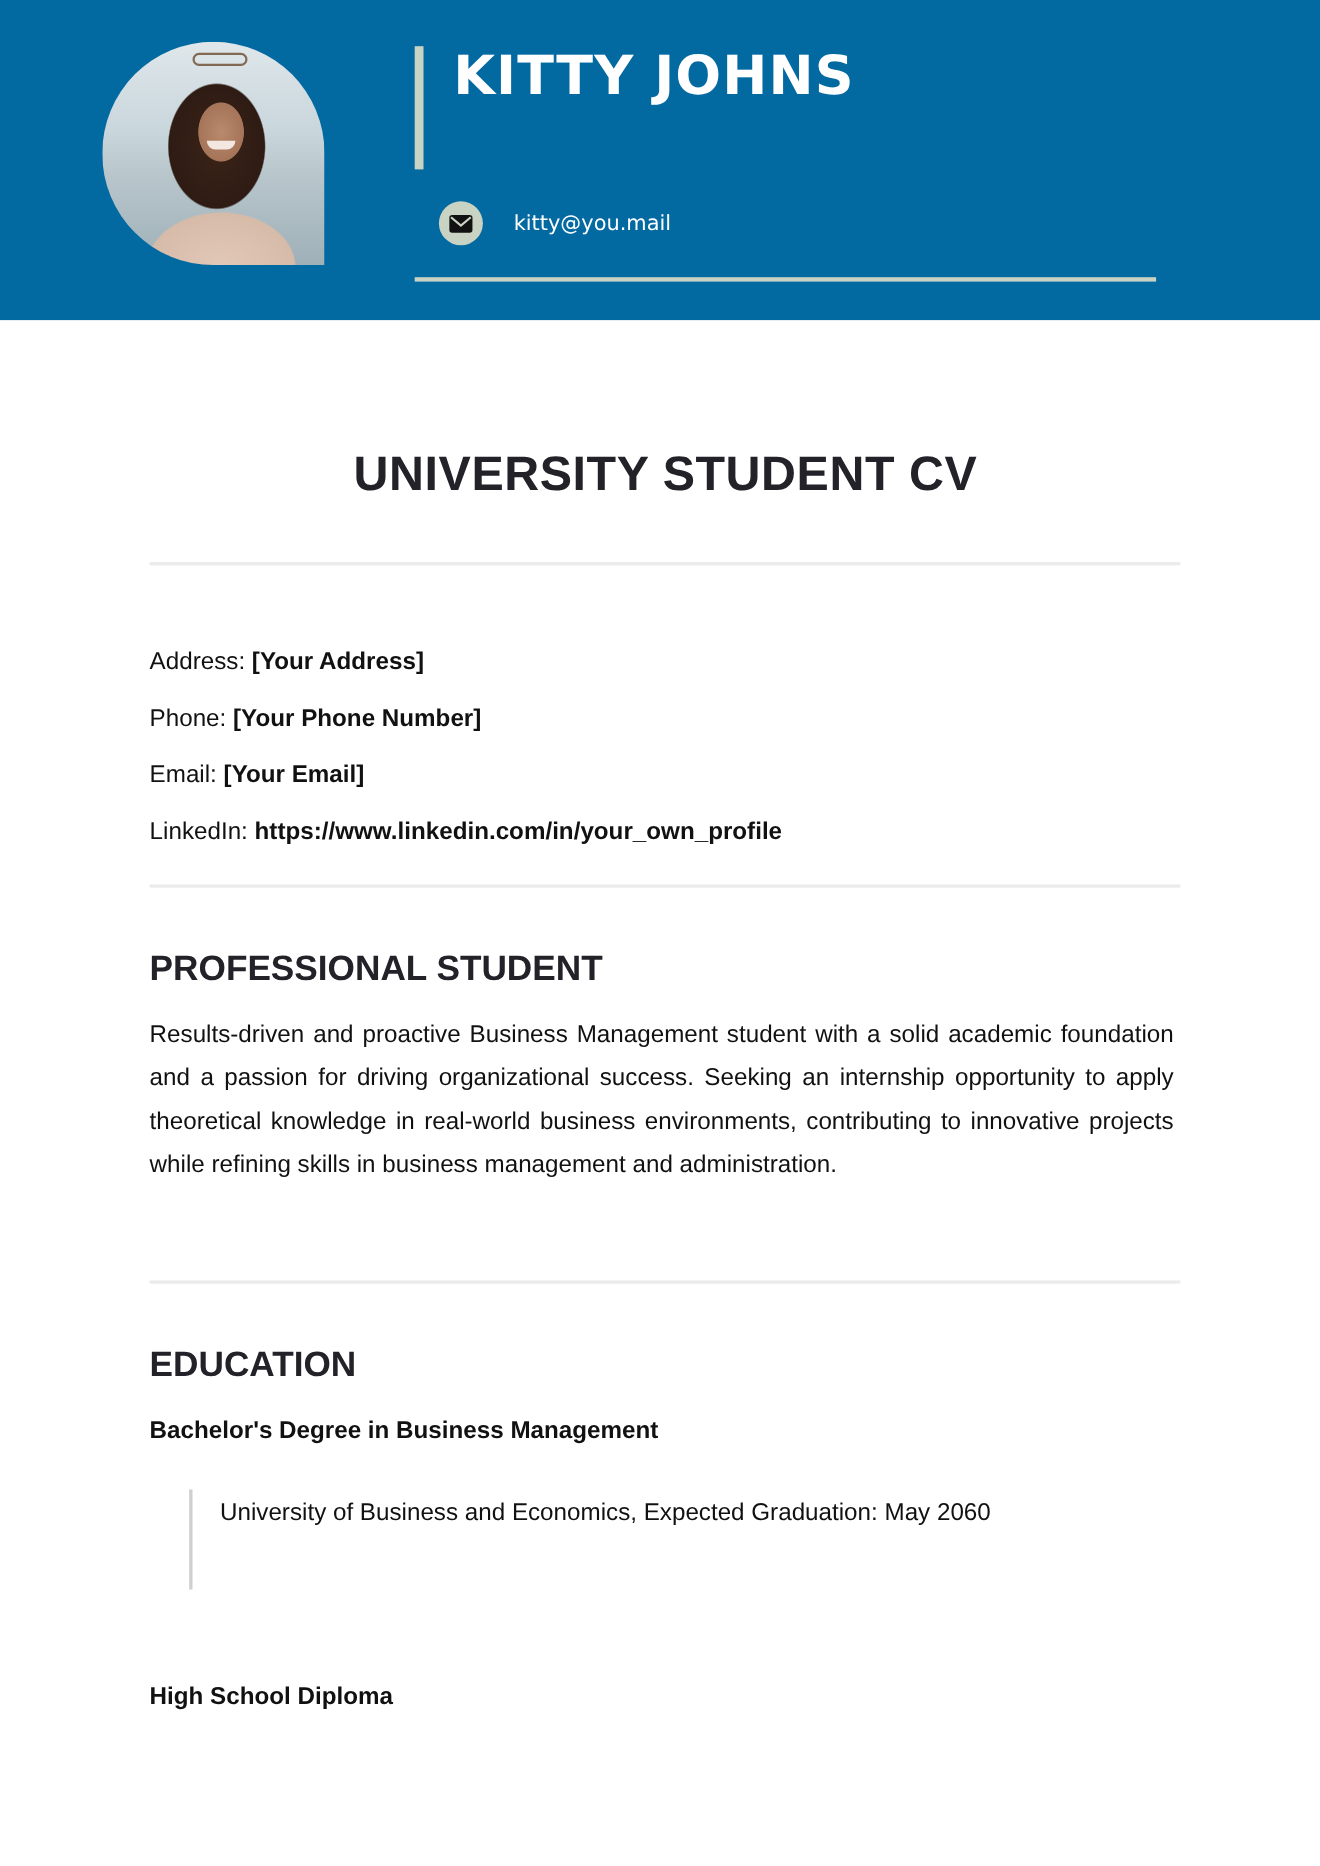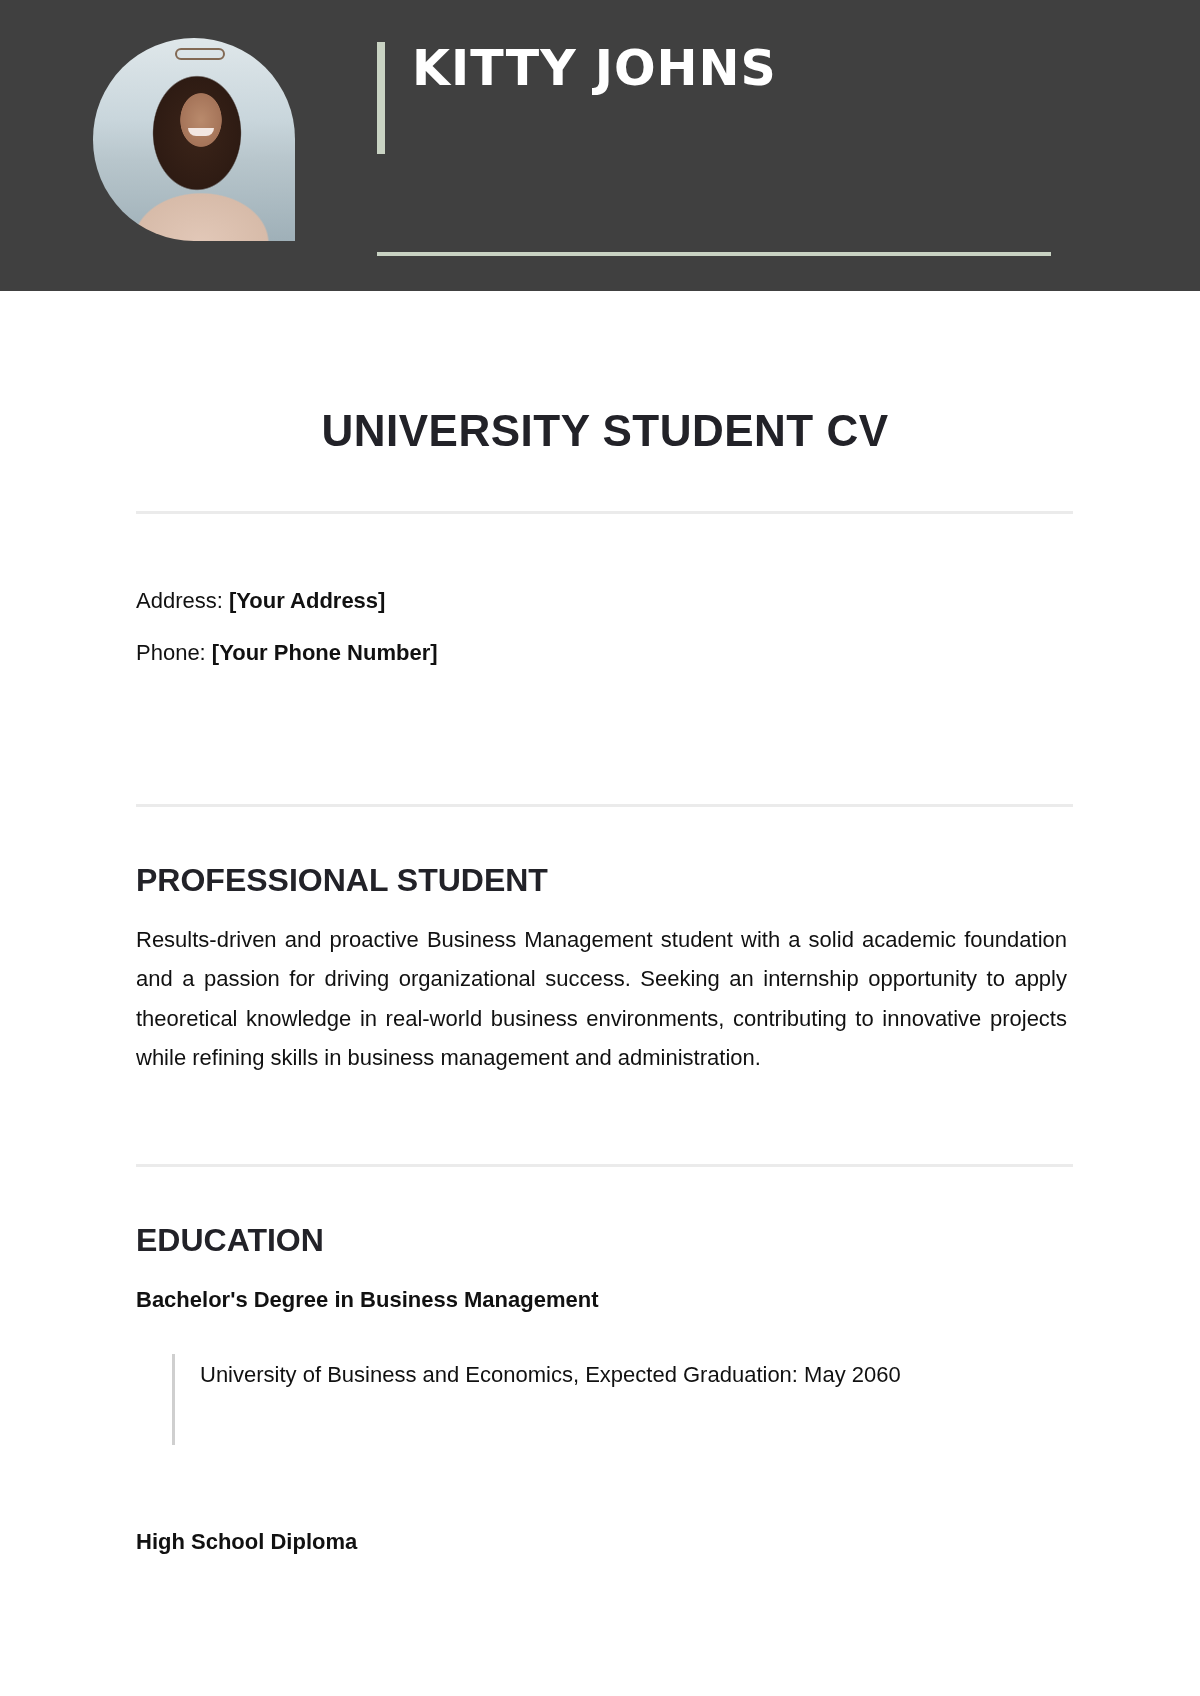--- a/index.html
+++ b/index.html
@@ -1,21 +1,21 @@
 <!DOCTYPE html>
 <html><head>
 <meta charset="utf-8">
 <style>
   * { box-sizing: border-box; margin: 0; padding: 0; }
   html, body { width: 1200px; height: 1696px; background: #ffffff; overflow: hidden; }
   body { font-family: "Liberation Sans", "DejaVu Sans", sans-serif; color: #111; position: relative; }
 
   .header {
     position: absolute; left: 0; top: 0; width: 1200px; height: 291px;
-    background: #404040;
+    background: #0369a1;
   }
   .photo {
     position: absolute; left: 93px; top: 38px; width: 202px; height: 203px;
     border-radius: 101px 101px 0 101px;
     overflow: hidden;
     background:
       radial-gradient(ellipse 34px 44px at 108px 82px, #b98a6c 0%, #a57459 60%, transparent 62%),
       radial-gradient(ellipse 62px 80px at 104px 95px, #3b2419 0%, #2e1b13 70%, transparent 72%),
       radial-gradient(ellipse 95px 70px at 108px 205px, #e2c8b8 0%, #d7bba9 70%, transparent 72%),
       linear-gradient(180deg, #dfe7ea 0%, #c9d6dc 40%, #b8c6cc 60%, #9fb0b8 100%);
@@ -95,35 +95,52 @@
 </head>
 <body>
 
 <div class="header">
   <div class="photo">
     <div class="glasses"></div>
     <div class="smile"></div>
   </div>
   <div class="accent-bar"></div>
   <div class="name">KITTY JOHNS</div>
+  <div class="email-row">
+    <span class="email-icon">
+      <svg width="22" height="17" viewBox="0 0 22 17">
+        <rect x="0.5" y="0.5" width="21" height="16" rx="2.5" fill="#111"></rect>
+        <path d="M2 2.5 L11 10 L20 2.5" stroke="#c9d3c3" stroke-width="2" fill="none"></path>
+      </svg>
+    </span>
+    <span class="email-text">kitty@you.mail</span>
+  </div>
   <div class="header-rule"></div>
 </div>
 
 <div class="doc-title">UNIVERSITY STUDENT CV</div>
 
 <div class="rule" style="top:511px;"></div>
 
 <div class="contact">
   <div class="contact-line">
     <span>Address:</span>
     <span class="val">[Your Address]</span>
   </div>
   <div class="contact-line">
     <span>Phone:</span>
     <span class="val">[Your Phone Number]</span>
+  </div>
+  <div class="contact-line">
+    <span>Email:</span>
+    <span class="val">[Your Email]</span>
+  </div>
+  <div class="contact-line">
+    <span>LinkedIn:</span>
+    <span class="val">https://www.linkedin.com/in/your_own_profile</span>
   </div>
 </div>
 
 <div class="rule" style="top:804px;"></div>
 
 <div class="section-heading" style="top:860px;">PROFESSIONAL STUDENT</div>
 <div class="summary">Results-driven and proactive Business Management student with a solid academic foundation and a passion for driving organizational success. Seeking an internship opportunity to apply theoretical knowledge in real-world business environments, contributing to innovative projects while refining skills in business management and administration.</div>
 
 <div class="rule" style="top:1164px;"></div>
 

